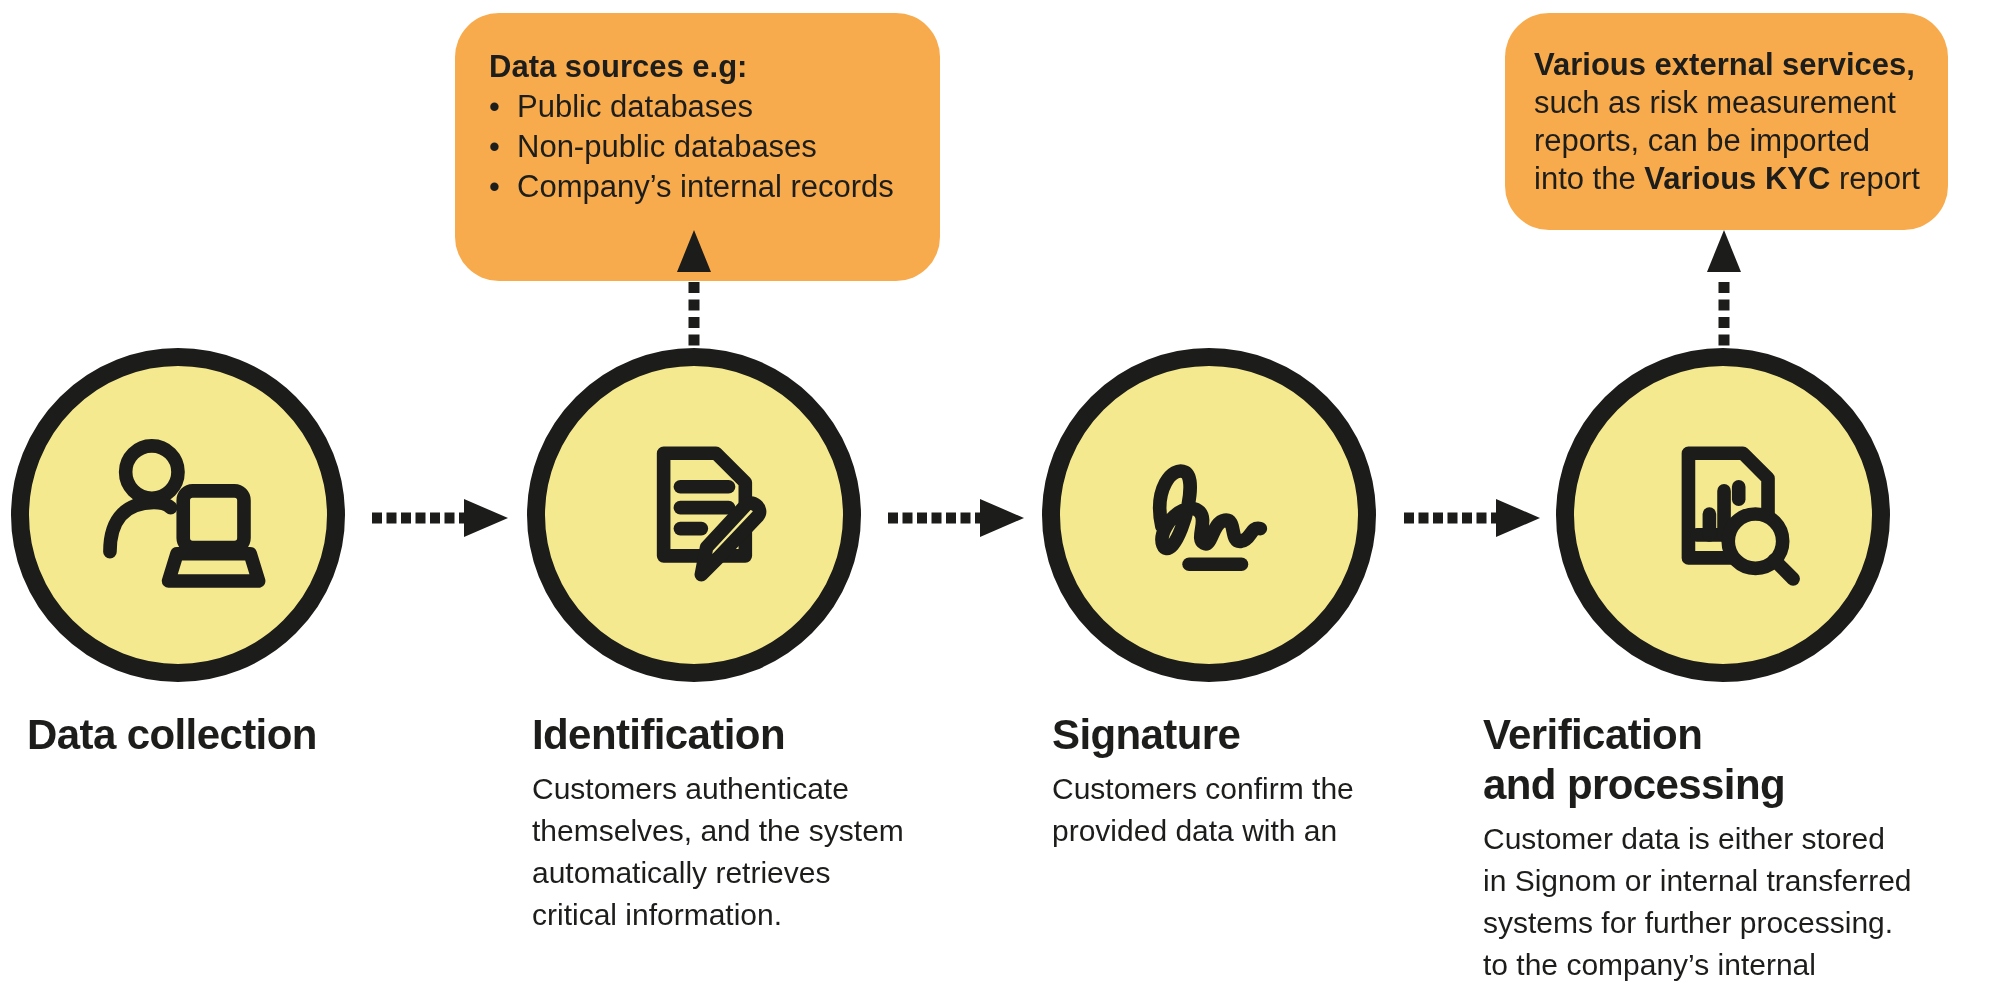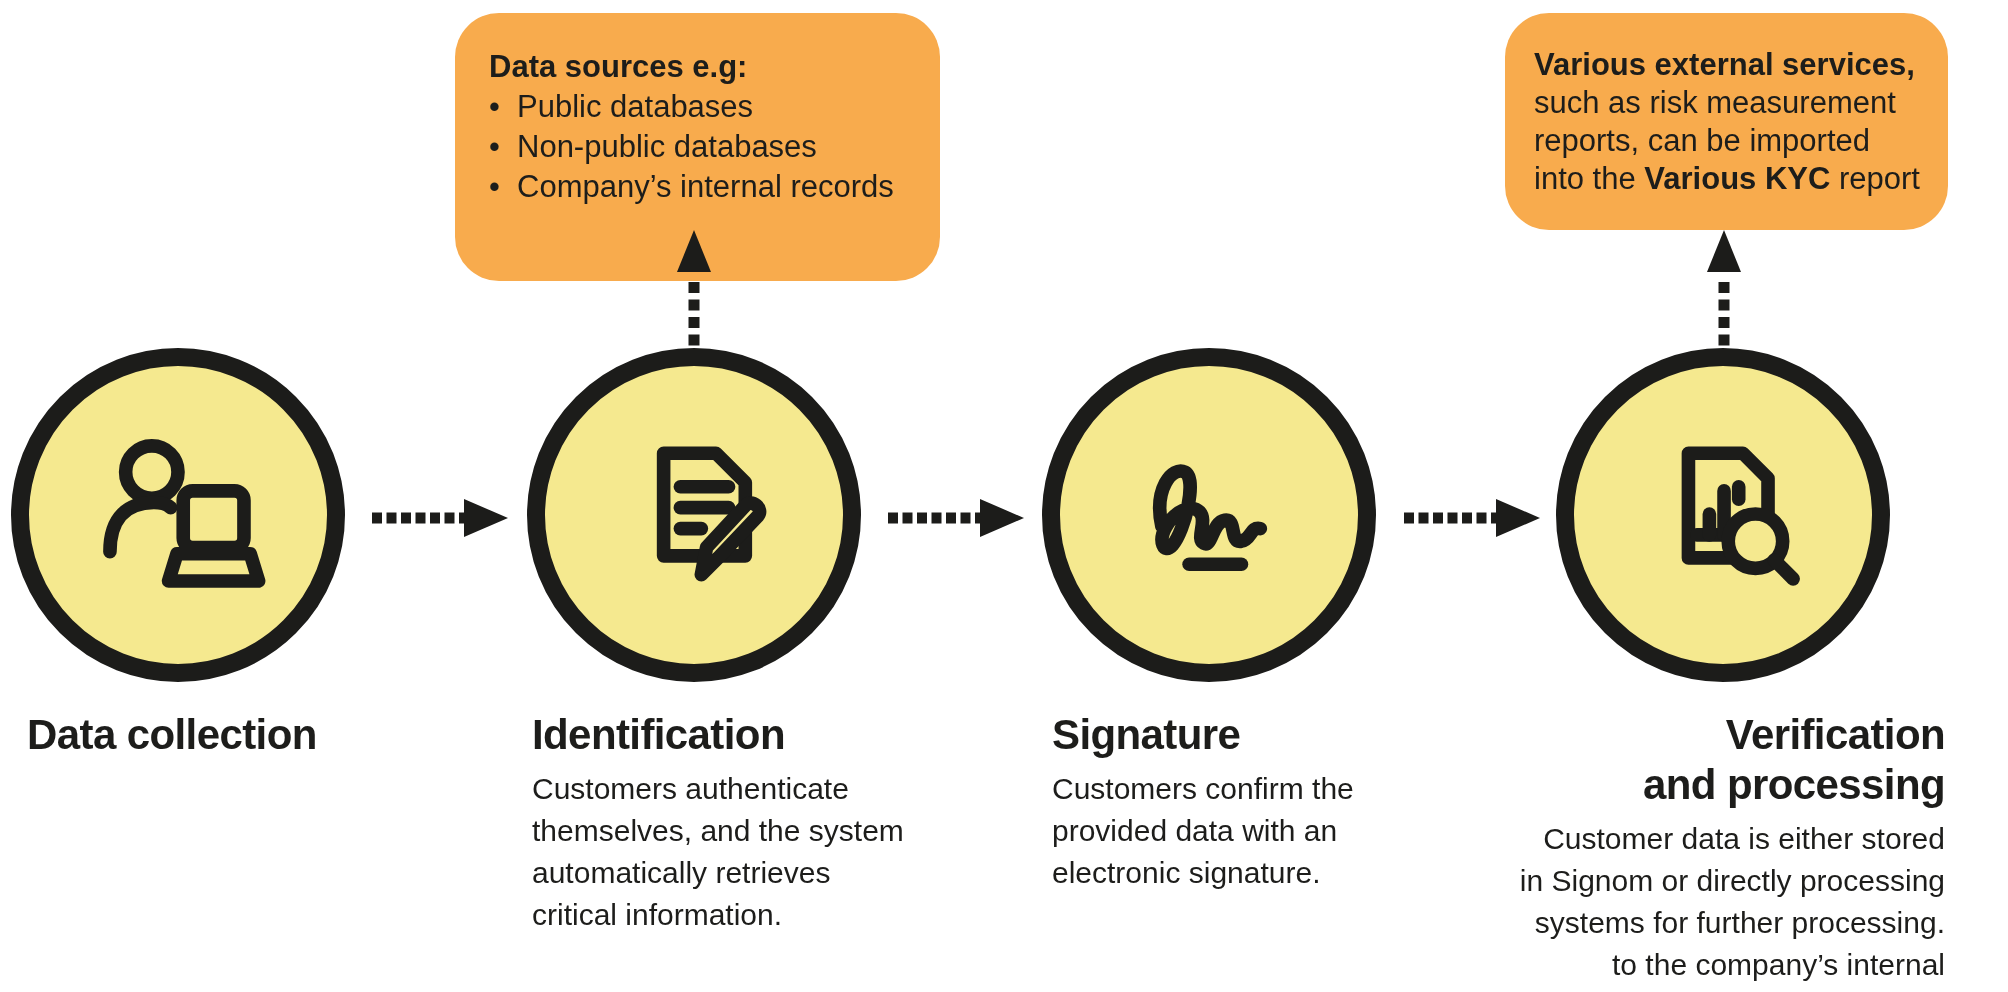--- a/index.html
+++ b/index.html
@@ -42,21 +42,21 @@
   .ha1{left:370px;} .ha2{left:886px;} .ha3{left:1402px;}
   .v-arrow{position:absolute;top:230px;width:44px;height:118px;}
   .va1{left:672px;} .va2{left:1702px;}
   .arrow-dash{stroke:var(--ink);stroke-width:11;fill:none;}
   .arrow-head{fill:var(--ink);}
   
   .step-col{position:absolute;top:710px;}
   .sc1{left:27px;width:340px;}
   .sc2{left:532px;width:445px;}
   .sc3{left:1052px;width:410px;}
-  .sc4{left:1483px;width:462px;text-align:right;}
+  .sc4{left:1483px;width:462px;}
   .step-title{font-weight:700;font-size:42px;line-height:50px;letter-spacing:-0.6px;color:var(--text);}
   .step-body{font-size:30px;line-height:42px;margin-top:8px;color:var(--text);}
 </style>
 </head>
 <body>
 
 <div class="canvas">
 
   <div class="callout callout-1">
     <div class="callout-title">Data sources e.g:</div>
@@ -162,31 +162,30 @@
   </div>
 
   <div class="step-col sc3">
     <div class="step-title">
       <div>Signature</div>
       <div></div>
     </div>
     <div class="step-body">
       <div>Customers confirm the</div>
       <div>provided data with an</div>
-      <div>electronic signature.</div>
       <div></div>
     </div>
   </div>
 
   <div class="step-col sc4">
     <div class="step-title">
       <div>Verification</div>
       <div>and processing</div>
     </div>
     <div class="step-body">
       <div>Customer data is either stored</div>
-      <div>in Signom or directly processing</div>
+      <div>in Signom or internal transferred</div>
       <div>systems for further processing.</div>
       <div>to the company’s internal</div>
     </div>
   </div>
 
 </div>
 
 </body></html>

